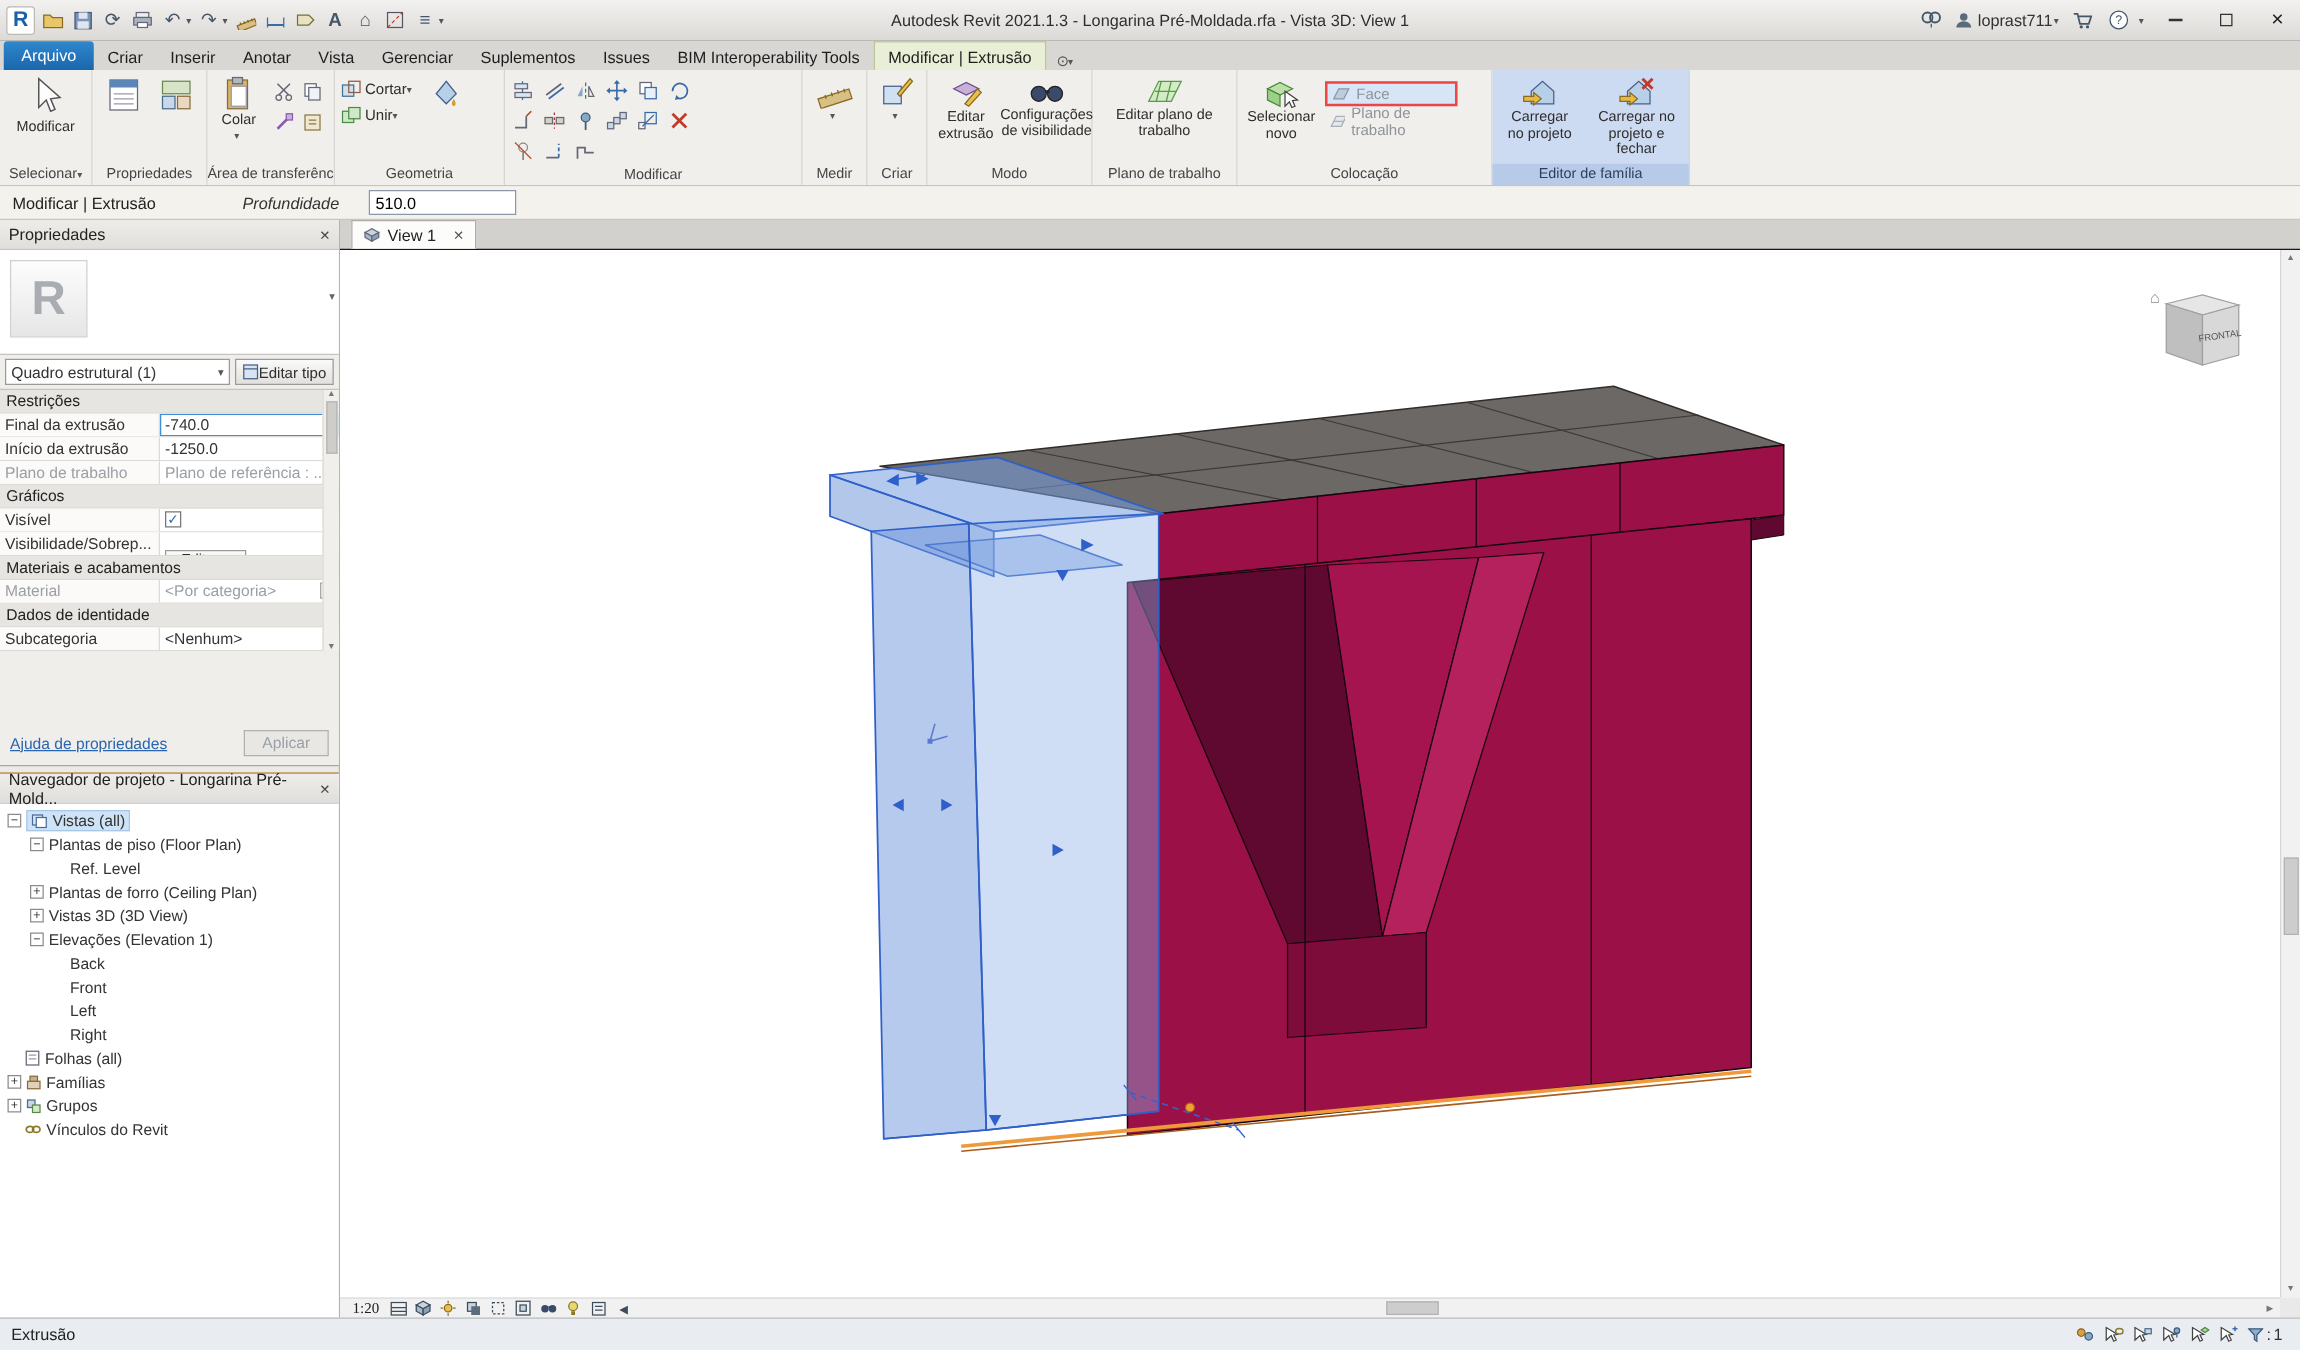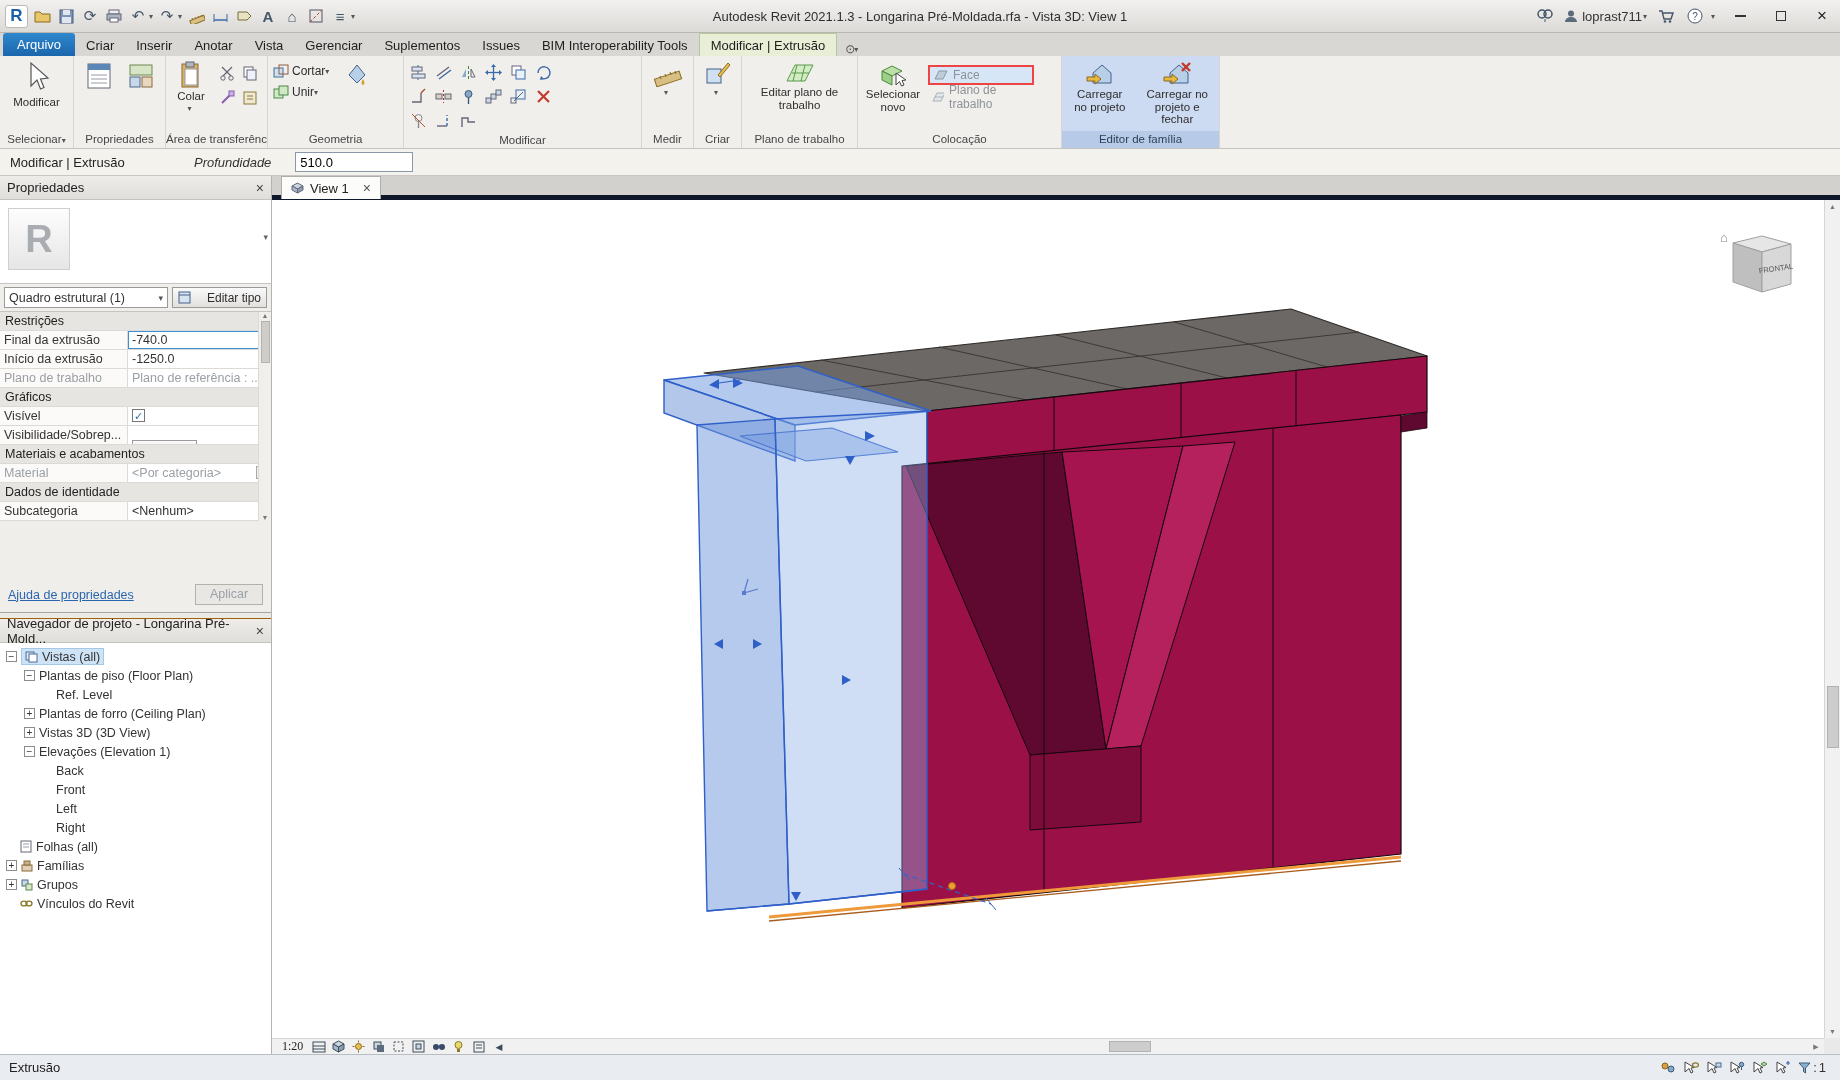--- a/index.html
+++ b/index.html
@@ -71,21 +71,21 @@
   .preview { height:84px; background:#fff; border-bottom:1px solid #c6c4c1; position:relative; }
   .rthumb { position:absolute; left:8px; top:8px; width:62px; height:62px;
     background:linear-gradient(#fdfdfd,#e6e6e6); border:1px solid #cfcfcf;
     display:flex; align-items:center; justify-content:center; font-size:38px; font-weight:bold; color:#a9adb2; }
   .pv-drop { position:absolute; right:3px; top:32px; font-size:9px; color:#666; }
   .typerow { height:27px; display:flex; align-items:center; gap:4px; padding:3px 4px; }
   .combo { flex:1; height:21px; border:1px solid #9a9a9a; background:#fff; font-size:12.5px;
     display:flex; align-items:center; padding:0 4px; gap:4px; }
   .combo .cglyph { margin-left:auto; font-size:9px; color:#555; }
   .edittype { height:21px; border:1px solid #9a9a9a; background:linear-gradient(#fafafa,#e2e0dd);
-    font-size:12px; display:flex; align-items:center; gap:16px; padding:0 5px; color:#2e2e2e; white-space:nowrap; }
+    font-size:12px; display:flex; align-items:center; gap:0; padding:0 5px; color:#2e2e2e; white-space:nowrap; }
   .pgrid { position:relative; border-top:1px solid #c6c4c1; }
   .prow { display:flex; height:19px; border-bottom:1px solid #dcdad7; font-size:12.5px; background:#fff; }
   .prow .pl { width:128px; padding:1px 4px; border-right:1px solid #dcdad7; background:#fbfaf8;
     white-space:nowrap; overflow:hidden; line-height:16px; }
   .prow .pv { flex:1; padding:1px 4px; line-height:16px; position:relative; white-space:nowrap; overflow:hidden; }
   .prow.section { background:#e7e5e1; }
   .prow.section .sl { flex:1; padding:1px 5px; line-height:16px; color:#222; }
   .prow.section .chev { margin:auto 6px; color:#666; font-size:11px; transform:rotate(-90deg); }
   .dim { color:#9aa0a6; }
   .focusval { position:absolute; inset:0; border:1px solid #3d8fd6; padding:0 3px; line-height:17px; background:#fff; }
@@ -109,21 +109,21 @@
   .tree { flex:1; padding-top:4px; font-size:12.5px; overflow:hidden; }
   .titem { height:19px; display:flex; align-items:center; gap:4px; white-space:nowrap; }
   .exp { width:11px; height:11px; border:1px solid #8c8c8c; background:#fff; font-size:10px; line-height:9px;
     text-align:center; color:#333; flex:0 0 auto; display:flex; align-items:center; justify-content:center; }
   .tico { flex:0 0 auto; display:flex; }
   .selbox { display:flex; align-items:center; gap:4px; background:#cfe3f7; border:1px solid #a5c7e8; padding:0 3px; height:17px; }
 
   
   .canvas-wrap { position:relative; flex:1; height:100%; background:#fff; }
   .viewtabs { position:absolute; top:0; left:0; right:0; height:24px; background:#d3d1ce;
-    border-bottom:5px solid #0f172a; display:flex; }
+    border-bottom:1px solid #0f172a; display:flex; align-items:flex-end; }
   .vtab { height:23px; background:#fcfcfb; border:1px solid #b0aeab; border-bottom:none;
     display:flex; align-items:center; gap:6px; padding:0 9px; margin-left:9px; font-size:13px; color:#222; }
   .vtab-close { font-size:14px; color:#555; margin-left:8px; }
   .canvas { position:absolute; top:24px; left:0; right:16px; bottom:16px; background:#fff; overflow:hidden; }
   .canvas svg.model { width:100%; height:100%; display:block; }
   .vscroll { position:absolute; top:24px; right:0; bottom:16px; width:16px; background:#f1f1f1; border-left:1px solid #d5d5d5;
     display:flex; flex-direction:column; align-items:center; font-size:7px; color:#777; }
   .vthumb { width:12px; height:62px; background:#cdcdcd; border:1px solid #b2b2b2; position:absolute; top:58%; left:2px; }
   .hbarrow { position:absolute; left:0; right:16px; bottom:0; height:16px; background:#f1f1f1; border-top:1px solid #d5d5d5;
     display:flex; align-items:center; }
@@ -498,20 +498,40 @@
           <svg width="28" height="26">
               <rect x="3" y="8" width="14" height="14" fill="#d0e0f0" stroke="#44608a"></rect>
               <path d="M14 14 L24 2 L26 4 L16 16 Z" fill="#e8c050" stroke="#8a6a20"></path>
             </svg>
           <span class="tcaret">▾</span>
         </div>
       </div>
       <div class="plabel">Criar</div>
     </div>
 
+    <div class="rpanel" style="width:132px;">
+      <div class="rtools" style="justify-content:space-around;">
+        <div class="bigbtn" style="width:56px;">
+          <svg width="28" height="26">
+              <polygon points="4,10 14,5 24,10 14,15" fill="#c8b0d8" stroke="#6a4a8a"></polygon>
+              <path d="M13 22 L23 10 L26 13 L16 24 Z" fill="#e8c050" stroke="#8a6a20"></path>
+            </svg>
+          <span class="blabel">Editar extrusão</span>
+        </div>
+        <div class="bigbtn" style="width:66px;">
+          <svg width="30" height="24">
+              <circle cx="9" cy="14" r="6" fill="#3a4a6a" stroke="#222"></circle>
+              <circle cx="22" cy="14" r="6" fill="#3a4a6a" stroke="#222"></circle>
+              <path d="M14.5 13 q1.5 -2.5 3 0" fill="none" stroke="#222" stroke-width="1.4"></path>
+            </svg>
+          <span class="blabel">Configurações de visibilidade</span>
+        </div>
+      </div>
+      <div class="plabel">Modo</div>
+    </div>
 
     <div class="rpanel" style="width:116px;">
       <div class="rtools" style="justify-content:center;">
         <div class="bigbtn" style="width:96px;">
           <svg width="30" height="24">
               <polygon points="2,20 10,4 28,4 20,20" fill="#d2ecc4" stroke="#5a9a4a"></polygon>
               <line x1="7" y1="12" x2="24" y2="12" stroke="#5a9a4a"></line>
               <line x1="12" y1="4" x2="8" y2="20" stroke="#5a9a4a"></line>
               <line x1="20" y1="4" x2="16" y2="20" stroke="#5a9a4a"></line>
             </svg>

